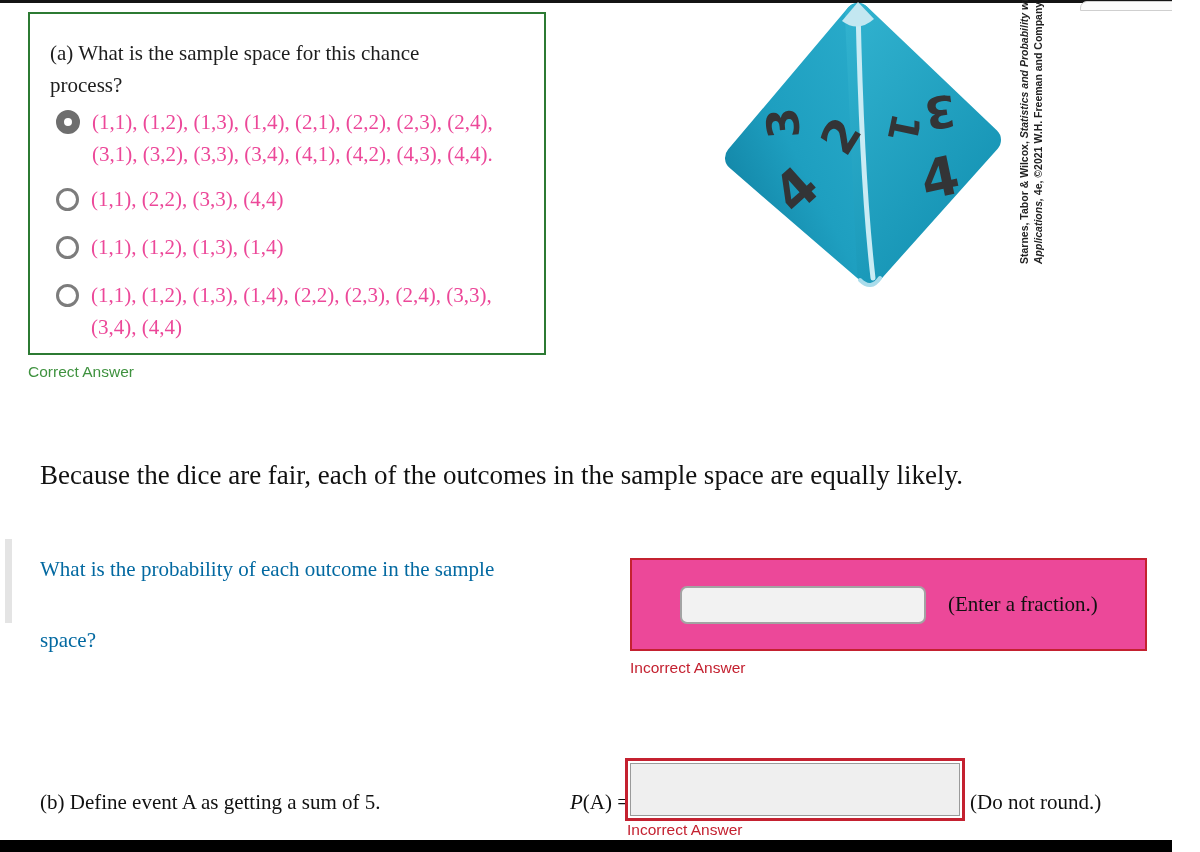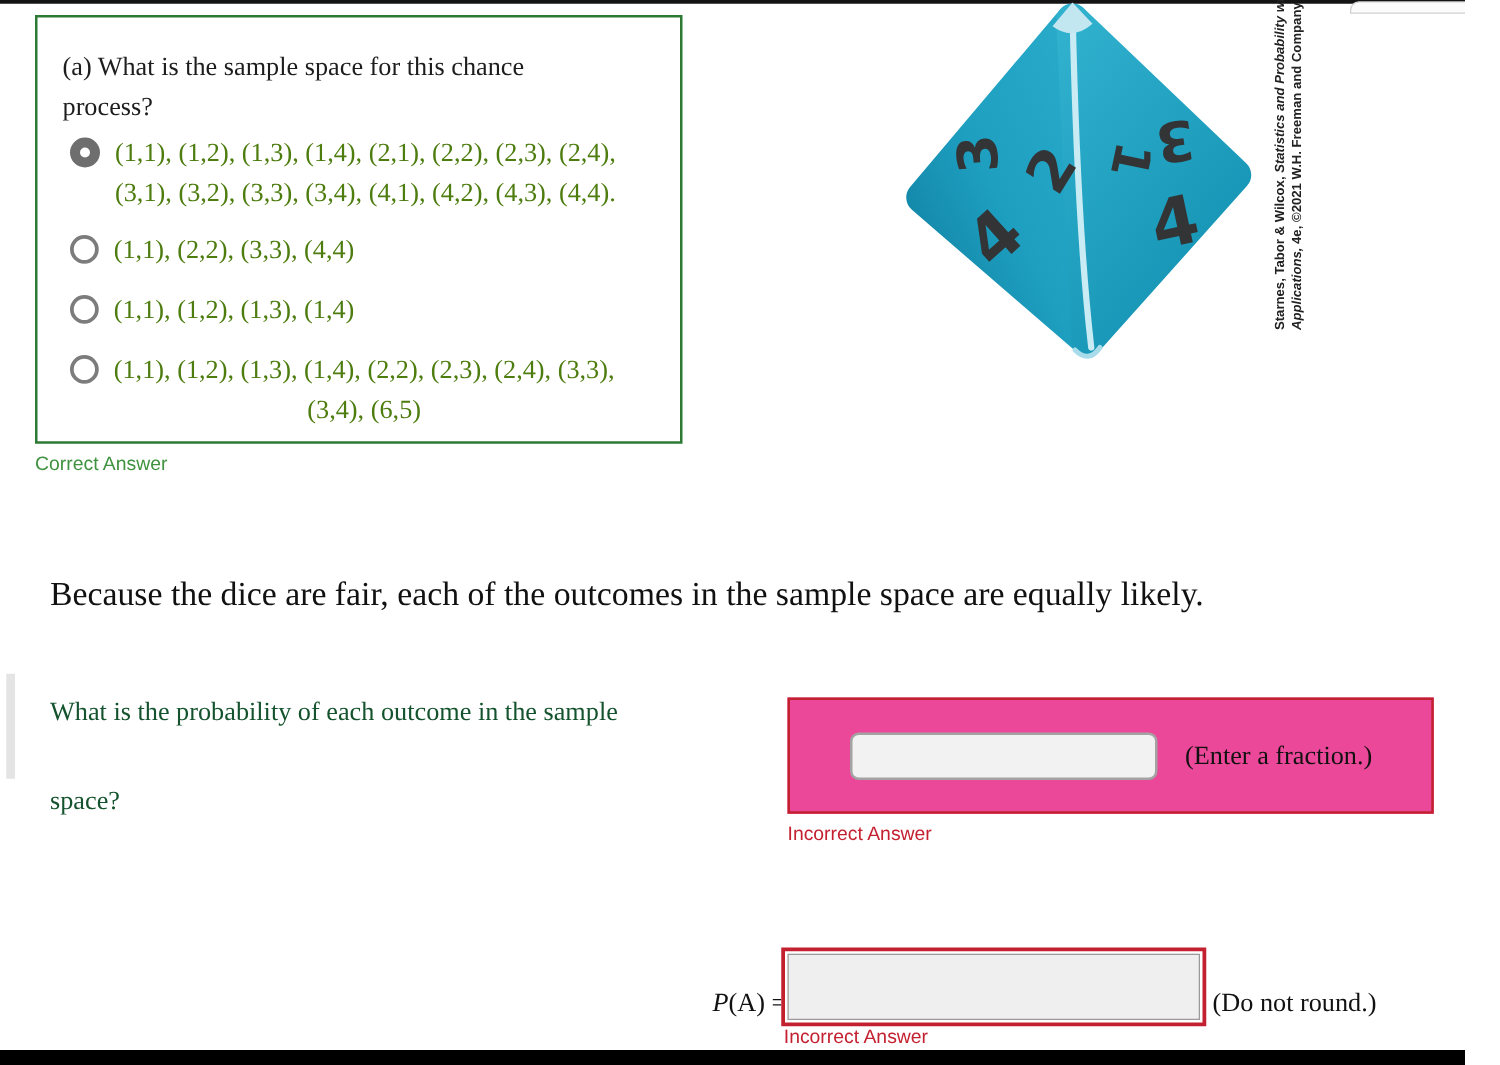--- a/index.html
+++ b/index.html
@@ -21,40 +21,40 @@
   
   .green-box { position:absolute; left:28px; top:12px; width:518px; height:343px;
     border:2px solid #2c7a33; background:#fff; }
   .q-line { position:absolute; left:20px; font-size:21px; line-height:30px; color:#1d1d1d; }
   .q-line.l1 { top:24px; } .q-line.l2 { top:56px; }
   .opt { position:absolute; left:26px; display:flex; gap:12px; align-items:flex-start; }
   .opt.o1 { top:92px; } .opt.o2 { top:169px; } .opt.o3 { top:217px; } .opt.o4 { top:265px; }
   .radio { width:23px; height:23px; border-radius:50%; border:3px solid #7c7c7c;
     background:#fff; flex:none; margin-top:5px; }
   .radio.selected { width:24px; height:24px; border:8px solid #6e6e6e; background:#fff; margin-top:4px; }
-  .opt-text { font-size:21px; line-height:32px; color:#4d7c0f; max-width:450px;text-align:center; }
+  .opt-text { font-size:21px; line-height:32px; color:#ec4899; max-width:450px; }
   .status { position:absolute; font-family:"Liberation Sans", sans-serif; font-size:15.5px; }
   .status.correct { left:28px; top:363px; color:#3f923f; }
   .status.incorrect1 { left:630px; top:659px; color:#c42130; }
   .status.incorrect2 { left:627px; top:821px; color:#c42130; }
 
   
   .die-wrap { position:absolute; left:708px; top:0px; width:300px; height:330px; }
   .die-num { font-family:"DejaVu Sans", sans-serif; font-weight:bold; fill:#333436; }
 
   
   .copyright { position:absolute; left:1018px; top:264px; transform:rotate(-90deg);
     transform-origin:0 0; font-family:"Liberation Sans", sans-serif; font-size:10.5px;
     font-weight:600; line-height:13.5px; color:#222; }
   .copyright div { white-space:nowrap; }
   .copyright .it { font-style:italic; }
 
   
   .statement { position:absolute; left:40px; top:460px; font-size:27px; color:#111; }
-  .prob-q { position:absolute; left:40px; font-size:21px; line-height:30px; color:#14532d; }
+  .prob-q { position:absolute; left:40px; font-size:21px; line-height:30px; color:#0369a1; }
   .prob-q.l1 { top:554px; } .prob-q.l2 { top:625px; }
 
   
   .red-box1 { position:absolute; left:630px; top:558px; width:517px; height:93px;
     border:2px solid #c42130; background:#ec4899; display:flex; align-items:center;
     padding-left:48px; gap:22px; }
   .fraction-input { width:246px; height:38px; border:2px solid #a3a3a3; border-radius:7px;
     background:#f2f2f2; outline:none; font-size:18px; padding:0 8px;
     font-family:"Liberation Sans", sans-serif; }
   .hint { font-size:21px; color:#111; }
@@ -98,21 +98,21 @@
 
     <div class="opt o3">
       <span class="radio"></span>
       <span class="opt-text">(1,1), (1,2), (1,3), (1,4)</span>
     </div>
 
     <div class="opt o4">
       <span class="radio"></span>
       <span class="opt-text">
         <span>(1,1), (1,2), (1,3), (1,4), (2,2), (2,3), (2,4), (3,3),</span><br>
-        <span>(3,4), (6,5)</span>
+        <span>(3,4), (4,4)</span>
       </span>
     </div>
   </div>
   <div class="status correct">Correct Answer</div>
 
   <div class="die-wrap">
     <svg viewBox="0 0 300 330" width="300" height="330">
       <defs>
         <linearGradient id="gl" x1="1" y1="0" x2="0" y2="1">
           <stop offset="0" stop-color="#2aaccb"></stop>
@@ -152,20 +152,21 @@
   <div class="statement">Because the dice are fair, each of the outcomes in the sample space are equally likely.</div>
   <div class="prob-q l1">What is the probability of each outcome in the sample</div>
   <div class="prob-q l2">space?</div>
 
   <div class="red-box1">
     <input class="fraction-input" type="text" value="" style="">
     <span class="hint">(Enter a fraction.)</span>
   </div>
   <div class="status incorrect1">Incorrect Answer</div>
 
+  <div class="partb-prompt">(b) Define event A as getting a sum of 5.</div>
   <div class="pa-expr"><span class="it">P</span><span>(A) =</span></div>
   <div class="red-box2">
     <input class="sum-input" type="text" value="" style="">
   </div>
   <div class="hint-b">(Do not round.)</div>
   <div class="status incorrect2">Incorrect Answer</div>
 
 </div>
 
 </body></html>

